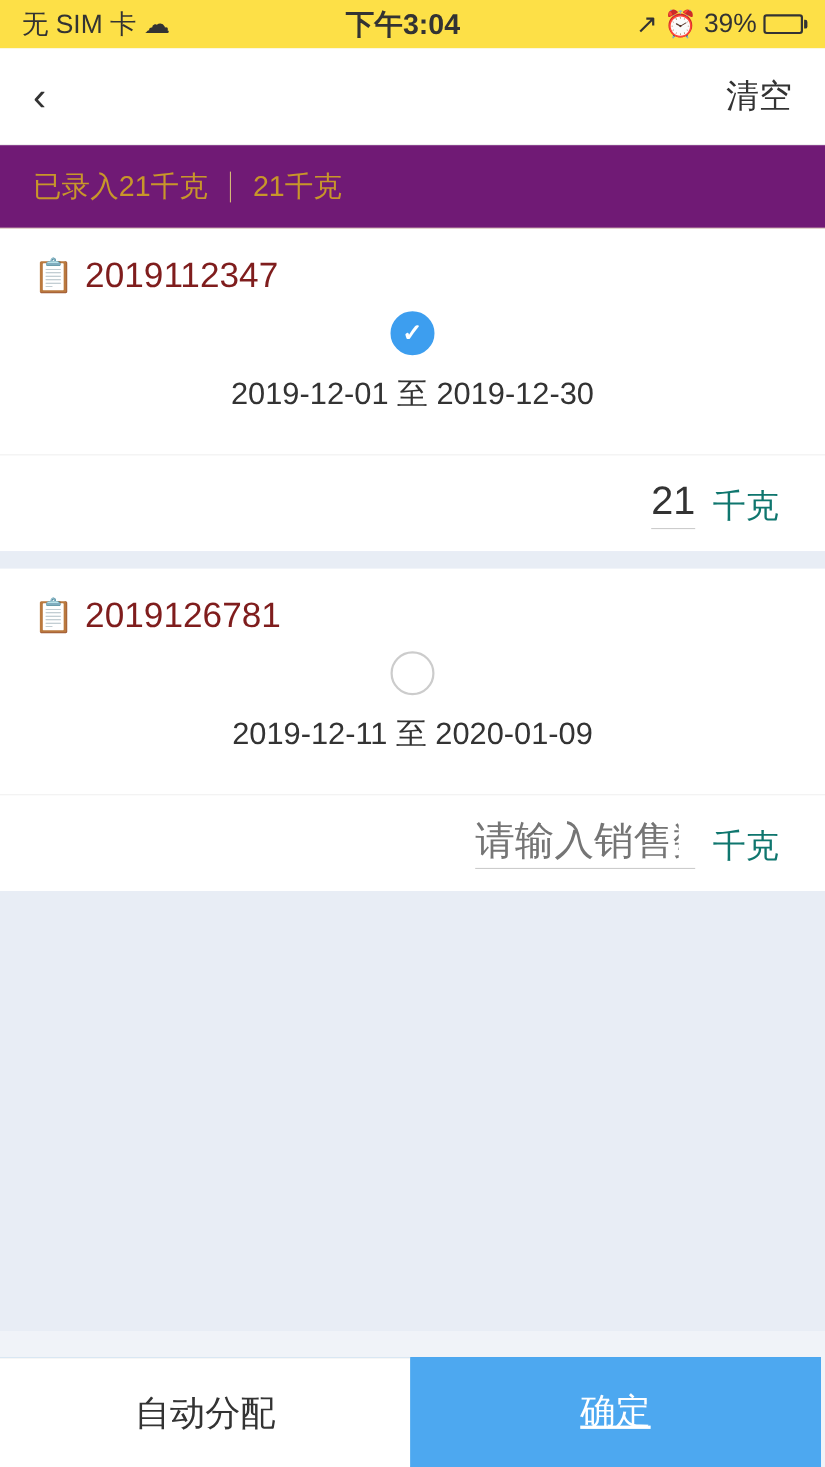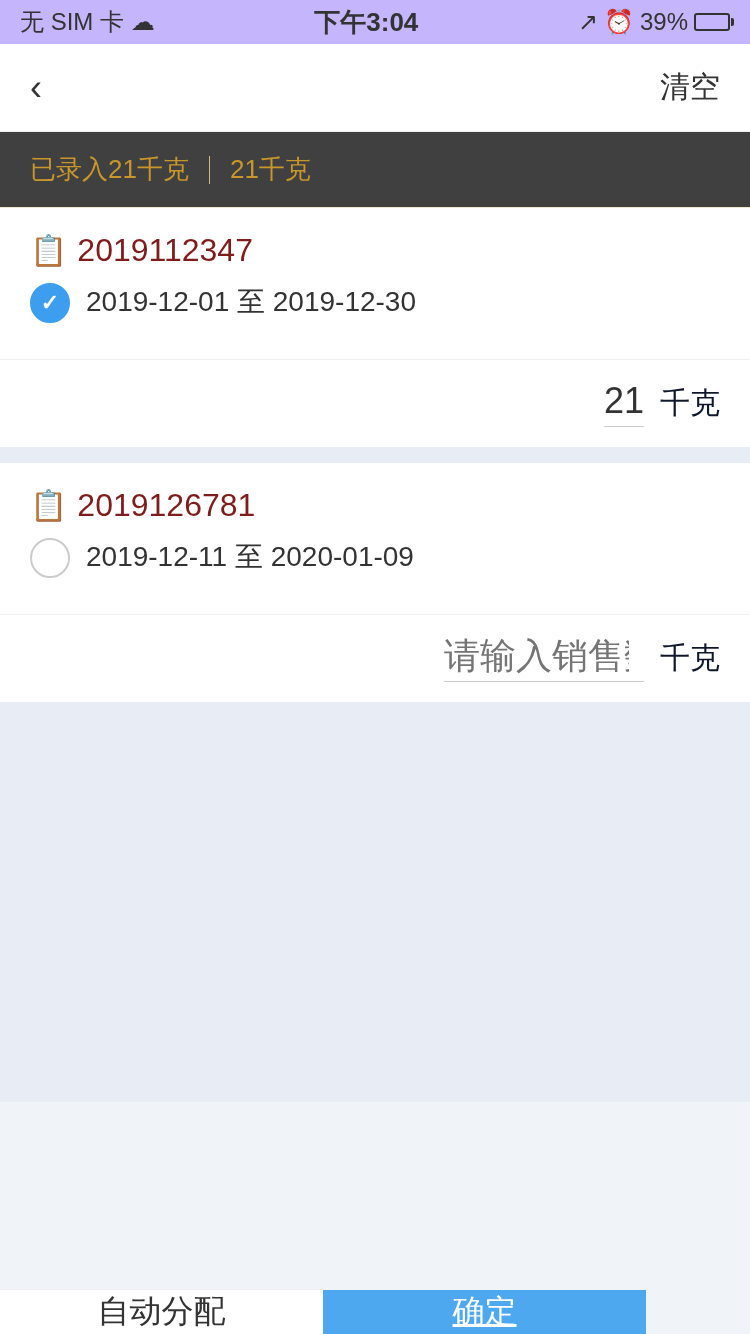--- a/index.html
+++ b/index.html
@@ -10,21 +10,21 @@
       font-family: -apple-system, 'PingFang SC', 'Helvetica Neue', Arial, sans-serif;
       background: #f0f3f8;
       font-size: 28px;
       color: #333;
     }
 
     
     .status-bar {
       width: 750px;
       height: 44px;
-      background: #c4b5fd;
+      background: #fde047;
       display: flex;
       align-items: center;
       justify-content: space-between;
       padding: 0 20px;
       font-size: 24px;
       font-weight: 500;
       gap: 32px;
     }
     .status-left {
       display: flex;
@@ -92,21 +92,21 @@
     .nav-action {
       font-size: 30px;
       color: #333;
       cursor: pointer;
       width: 80px;
       text-align: right;
     }
 
     
     .info-banner {
-      background: #404040;
+      background: #701a75;
       padding: 20px 30px;
       display: flex;
       align-items: center;
       gap: 20px;
       border-bottom: 1px solid #f0e8cc;
     }
     .info-tag {
       color: #c8962a;
       font-size: 26px;
     }
@@ -139,22 +139,24 @@
       color: #666;
       font-size: 30px;
     }
     .batch-id {
       font-size: 32px;
       font-weight: 500;
       color: #7f1d1d;
     }
     .batch-date-row {
       display: flex;
+      align-items: center;
       gap: 16px;
       margin-bottom: 16px;
+      flex-direction: column;
     }
     .radio-circle {
       width: 40px;
       height: 40px;
       border-radius: 50%;
       border: 2px solid #ccc;
       background: #fff;
       display: flex;
       align-items: center;
       justify-content: center;
@@ -179,35 +181,35 @@
       border-radius: 6px;
       padding: 14px 20px;
       margin-left: 56px;
       font-size: 26px;
       color: #666;
     }
 
     
     .amount-row {
       background: #fff;
-      padding: 20px 30px;
+      padding: 20px 42px;
       display: flex;
       justify-content: flex-end;
-      align-items: center;
+      align-items: flex-end;
       gap: 16px;
       border-top: 1px solid #f0f0f0;
     }
     .amount-value {
       font-size: 36px;
       font-weight: 500;
       color: #333;
     }
     .amount-unit {
       font-size: 30px;
-      color: #0f172a;
+      color: #0f766e;
     }
     .amount-input {
       border: none;
       outline: none;
       text-align: right;
       font-size: 36px;
       color: #333;
       width: 200px;
       background: transparent;
     }
@@ -226,24 +228,23 @@
     .gray-area {
       background: #e8edf5;
       flex: 1;
       min-height: 400px;
     }
 
     
     .bottom-bar {
       position: fixed;
       bottom: 0;
-      width: 646px;
+      width: 746px;
       height: 100px;
       display: flex;
-      align-items: flex-end;
     }
     .btn-auto {
       flex: 1;
       background: #fff;
       border: none;
       font-size: 32px;
       color: #333;
       font-family: inherit;
       cursor: pointer;
       display: flex;

